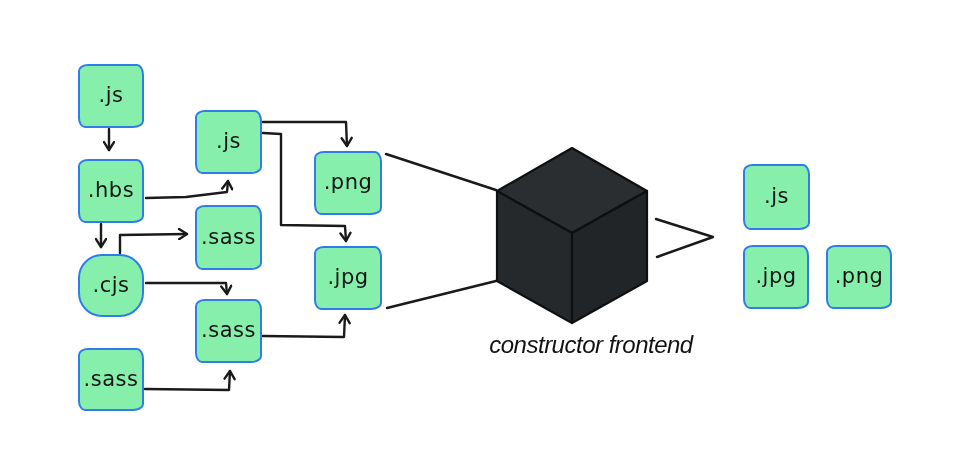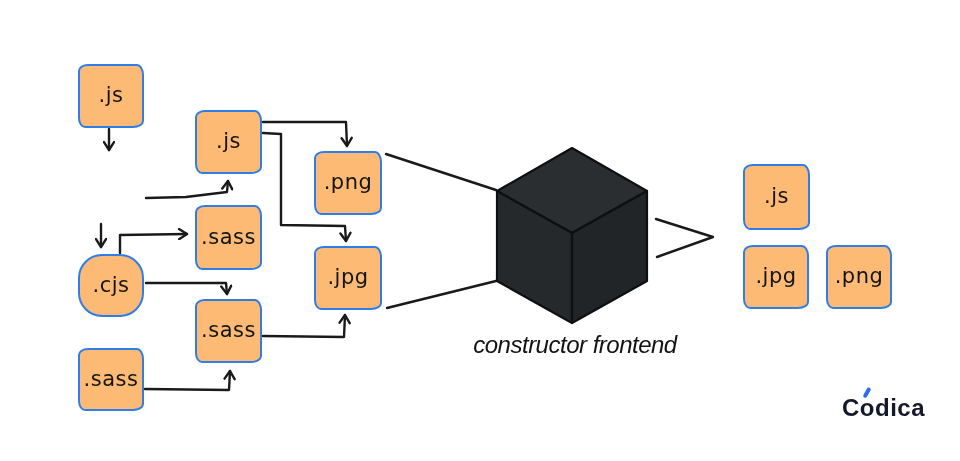--- a/index.html
+++ b/index.html
@@ -6,34 +6,34 @@
   #canvas{
     position:relative;
     width:960px;height:461px;
     background:#ffffff;
     overflow:hidden;
     font-family:"DejaVu Sans","Liberation Sans",sans-serif;
   }
   #wires{position:absolute;left:0;top:0;width:960px;height:461px;}
   .node{
     position:absolute;
-    background:#fdba74;
+    background:#86efac;
     border:2.5px solid #2e7de9;
     border-radius:10px 7px 11px 7px / 7px 11px 7px 10px;
     display:flex;align-items:center;justify-content:center;
     color:#141414;
     font-size:21px;
     letter-spacing:0.5px;
     box-sizing:border-box;
     z-index:2;
   }
   .node span{transform:translateY(-1px);}
   .processor-label{
     position:absolute;
-    left:420px;top:331px;width:310px;
+    left:436px;top:331px;width:310px;
     text-align:center;
     font-family:"Liberation Sans","DejaVu Sans",sans-serif;
     font-style:italic;
     font-size:24px;
     color:#131313;
     letter-spacing:-0.5px;
     z-index:2;
   }
   .logo{
     position:absolute;
@@ -87,20 +87,23 @@
     <g stroke="#0e0f10" stroke-width="2.2" stroke-linejoin="round">
       <polygon points="572,148 647,191 572,233 497,191" fill="#2b2e31"></polygon>
       <polygon points="497,191 572,233 572,323 497,281" fill="#26292b"></polygon>
       <polygon points="572,233 647,191 647,281 572,323" fill="#222527"></polygon>
     </g>
   </svg>
 
   <div class="node" style="left:78px;top:64px;width:66px;height:64px;">
     <span>.js</span>
   </div>
+  <div class="node" style="left:78px;top:159px;width:66px;height:64px;">
+    <span>.hbs</span>
+  </div>
   <div class="node" style="left:78px;top:254px;width:66px;height:63px;border-radius:24px;">
     <span>.cjs</span>
   </div>
   <div class="node" style="left:78px;top:348px;width:66px;height:63px;">
     <span>.sass</span>
   </div>
 
   <div class="node" style="left:195px;top:110px;width:67px;height:64px;">
     <span>.js</span>
   </div>
@@ -123,16 +126,14 @@
   <div class="node" style="left:743px;top:164px;width:67px;height:66px;">
     <span>.js</span>
   </div>
   <div class="node" style="left:743px;top:245px;width:66px;height:64px;">
     <span>.jpg</span>
   </div>
   <div class="node" style="left:826px;top:245px;width:66px;height:64px;">
     <span>.png</span>
   </div>
 
-  <div class="logo"><span>C</span><span class="o-wrap"><span>o</span><span class="accent"></span></span><span>dica</span>
-  </div>
 
 </div>
 
 </body></html>

